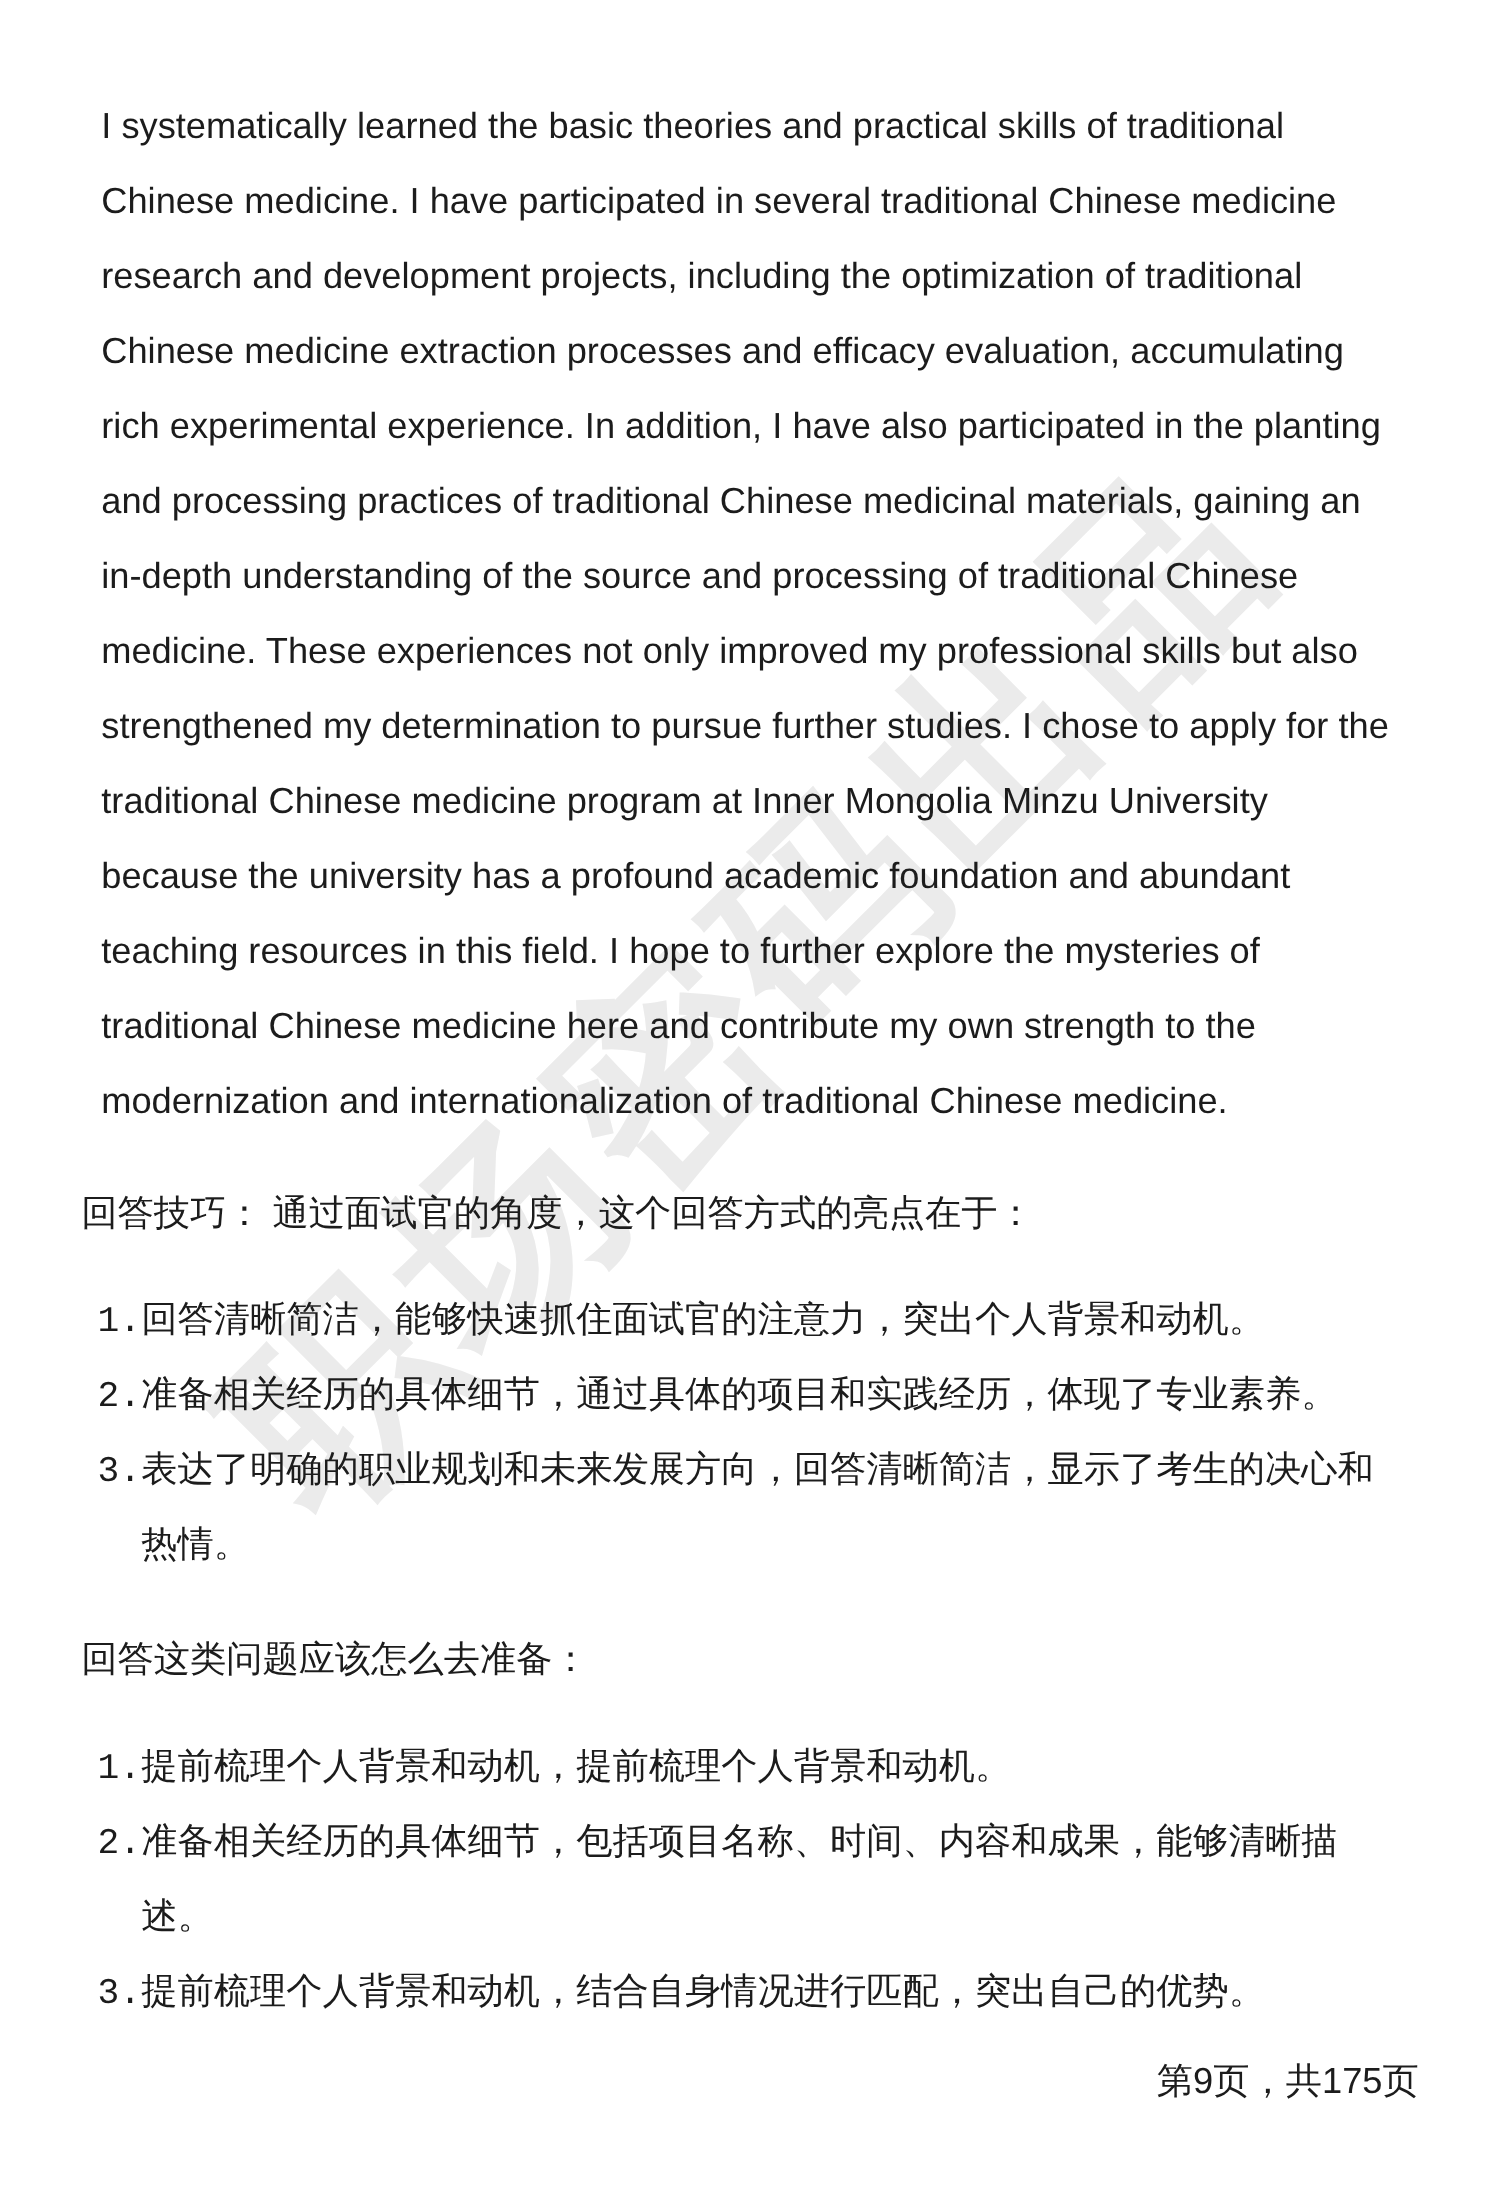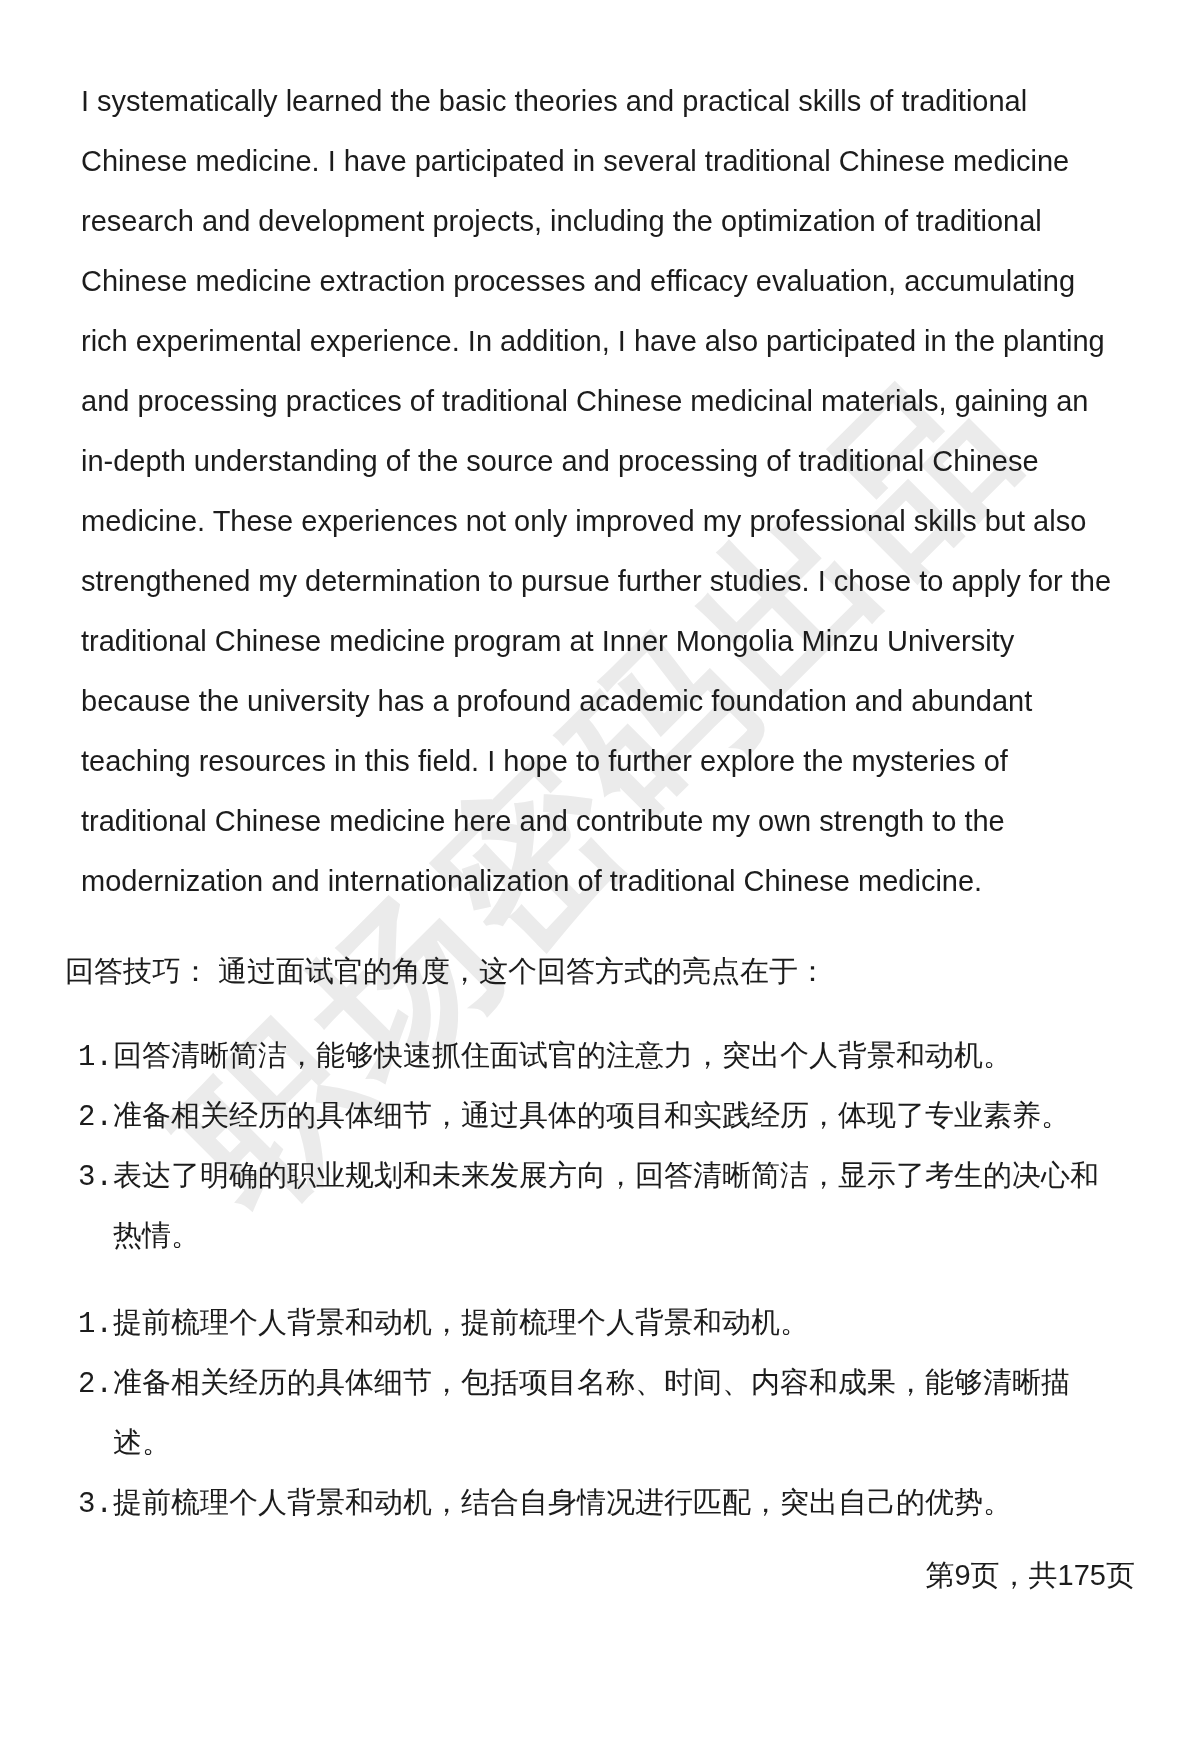--- a/index.html
+++ b/index.html
@@ -83,20 +83,21 @@
     <p class="para">I systematically learned the basic theories and practical skills of traditional Chinese medicine. I have participated in several traditional Chinese medicine research and development projects, including the optimization of traditional Chinese medicine extraction processes and efficacy evaluation, accumulating rich experimental experience. In addition, I have also participated in the planting and processing practices of traditional Chinese medicinal materials, gaining an in-depth understanding of the source and processing of traditional Chinese medicine. These experiences not only improved my professional skills but also strengthened my determination to pursue further studies. I chose to apply for the traditional Chinese medicine program at Inner Mongolia Minzu University because the university has a profound academic foundation and abundant teaching resources in this field. I hope to further explore the mysteries of traditional Chinese medicine here and contribute my own strength to the modernization and internationalization of traditional Chinese medicine.</p>
 
     <p class="intro">回答技巧： 通过面试官的角度，这个回答方式的亮点在于：</p>
 
     <ol class="list">
       <li>回答清晰简洁，能够快速抓住面试官的注意力，突出个人背景和动机。</li>
       <li>准备相关经历的具体细节，通过具体的项目和实践经历，体现了专业素养。</li>
       <li>表达了明确的职业规划和未来发展方向，回答清晰简洁，显示了考生的决心和热情。</li>
     </ol>
 
+    <p class="intro">回答这类问题应该怎么去准备：</p>
 
     <ol class="list">
       <li>提前梳理个人背景和动机，提前梳理个人背景和动机。</li>
       <li>准备相关经历的具体细节，包括项目名称、时间、内容和成果，能够清晰描述。</li>
       <li>提前梳理个人背景和动机，结合自身情况进行匹配，突出自己的优势。</li>
     </ol>
 
     <div class="footer">第9页，共175页</div>
 
   </div>

